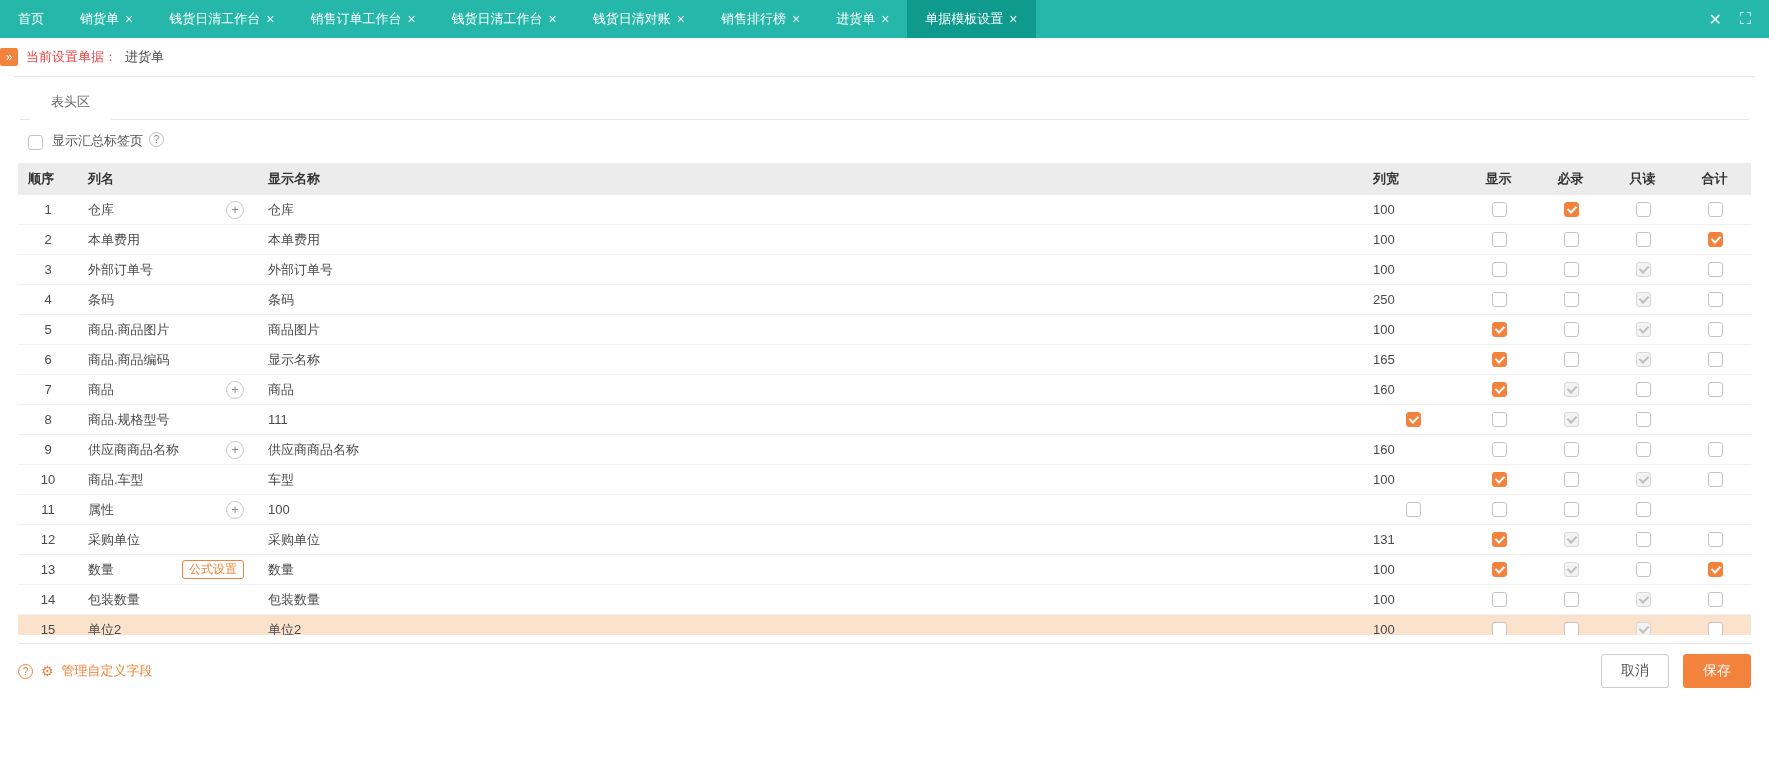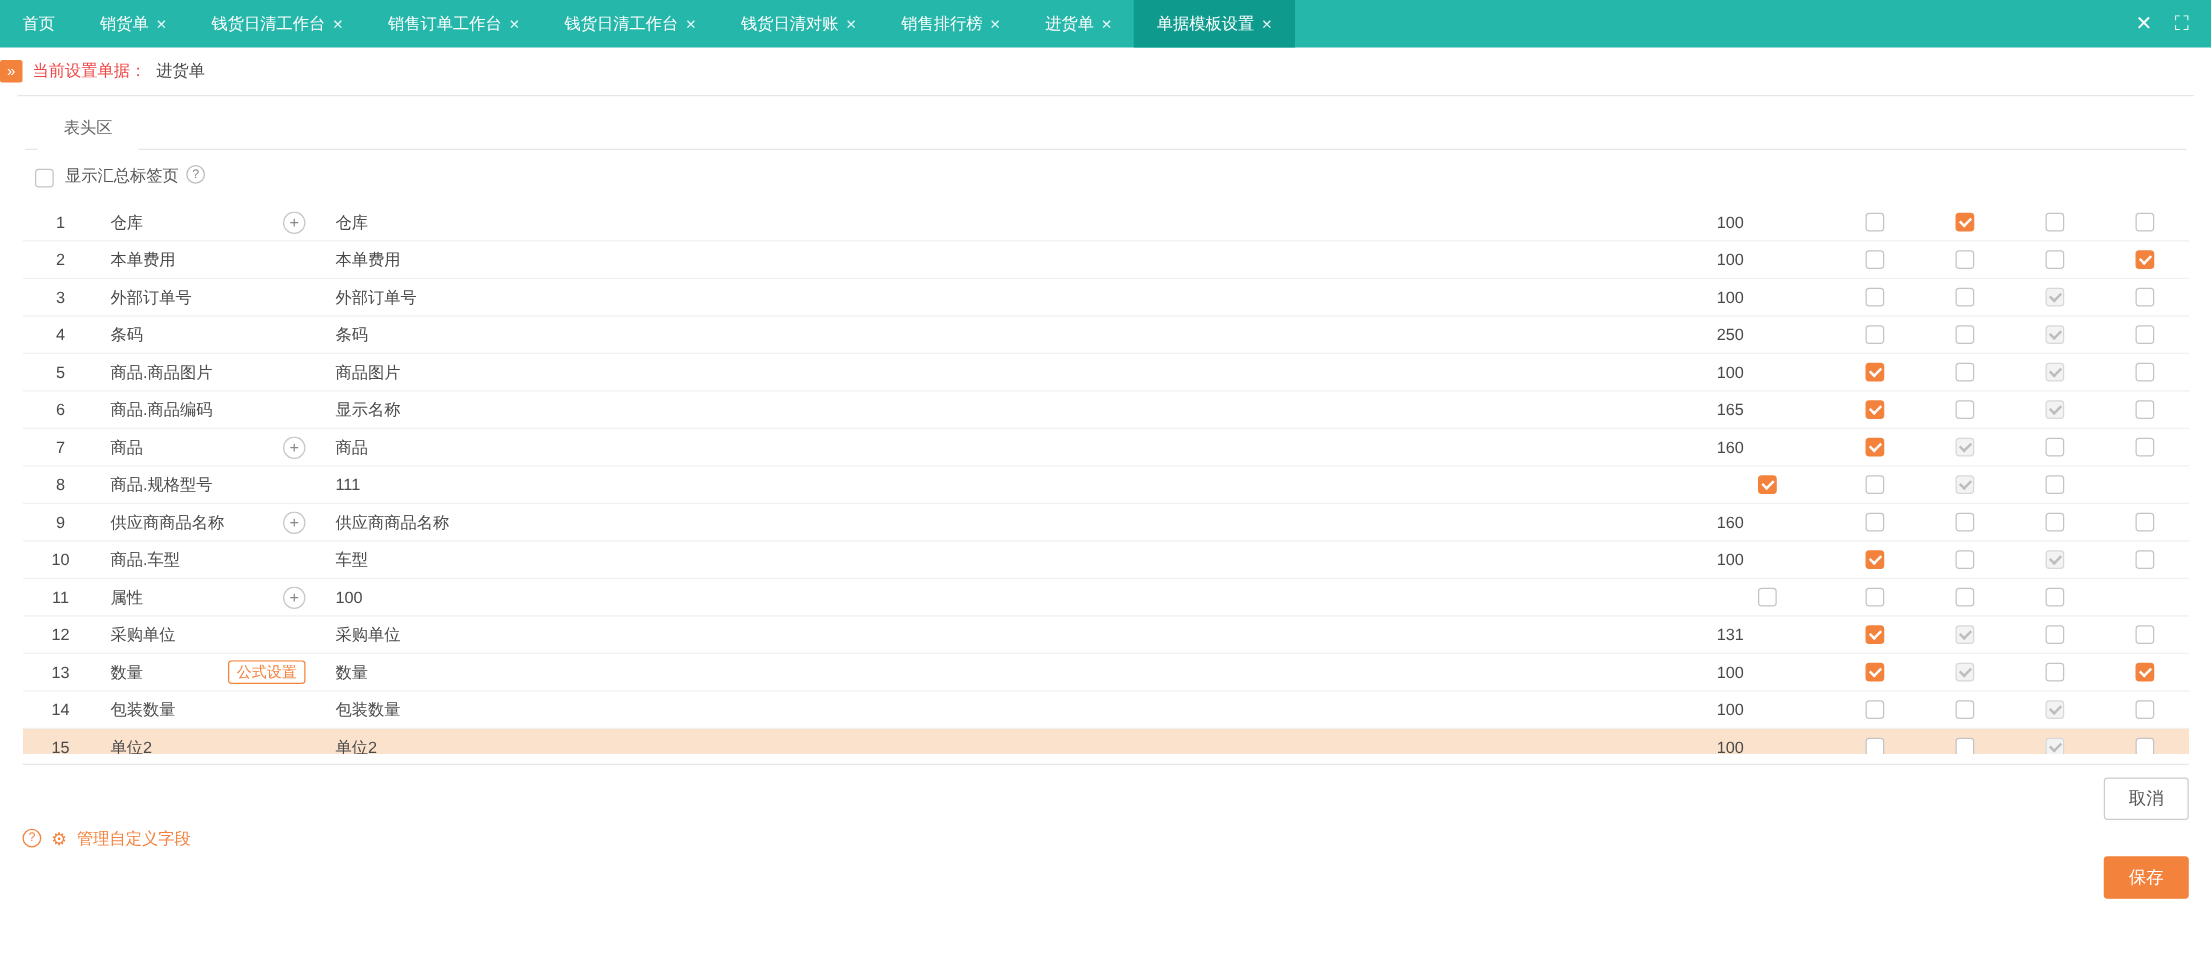--- a/index.html
+++ b/index.html
@@ -57,21 +57,21 @@
   .chk:checked{background:var(--orange);border-color:var(--orange);}
   .chk:checked::after{content:"";position:absolute;left:4px;top:1px;width:4px;height:7px;border:solid #fff;border-width:0 2px 2px 0;transform:rotate(45deg);}
   .chk:disabled{background:#f3f3f3;border-color:#d8d8d8;cursor:default;}
   .chk:disabled:checked{background:#f3f3f3;}
   .chk:disabled:checked::after{border-color:#bdbdbd;}
   
   .footer{position:relative;margin:8px 18px 10px 18px;padding-top:10px;border-top:1px solid var(--border);display:flex;align-items:center;}
   .footer .left{display:flex;align-items:center;gap:8px;color:var(--orange);}
   .footer .left .q{display:inline-flex;align-items:center;justify-content:center;width:15px;height:15px;border:1px solid var(--orange);border-radius:50%;font-size:10px;color:var(--orange);}
   .footer .left .gear{font-size:14px;color:var(--orange);}
-  .footer .btns{margin-left:auto;display:flex;gap:29px;flex-direction:column;}
+  .footer .btns{margin-left:auto;display:flex;gap:14px;}
   .btn{min-width:68px;height:34px;border-radius:3px;display:flex;align-items:center;justify-content:center;font-size:14px;cursor:pointer;}
   .btn.cancel{background:#fff;border:1px solid #ccc;color:#555;}
   .btn.save{background:var(--orange);border:1px solid var(--orange);color:#fff;}
 </style>
 </head>
 <body>
 
 <div class="topbar">
 
   <div class="tab">
@@ -126,20 +126,30 @@
   </div>
 <div class="inner-tabs-underline"></div>
 
 <div class="summary-row">
   <input type="checkbox" class="chk" style="">
   <span>显示汇总标签页</span>
   <span class="help-badge">?</span>
 </div>
 
 <div class="table-wrap">
+  <div class="grid header">
+    <div class="col-seq">顺序</div>
+    <div>列名</div>
+    <div>显示名称</div>
+    <div>列宽</div>
+    <div class="col-center">显示</div>
+    <div class="col-center">必录</div>
+    <div class="col-center">只读</div>
+    <div class="col-center">合计</div>
+  </div>
   <div class="body-scroll" id="rows-mount">
       <div class="grid row">
         <div class="col-seq">1</div>
         <div class="colname-cell">
           <span>仓库</span>
           <span class="add-btn">+</span>
         </div>
         <div>仓库</div>
         <div>100</div>
         <div class="col-center">

